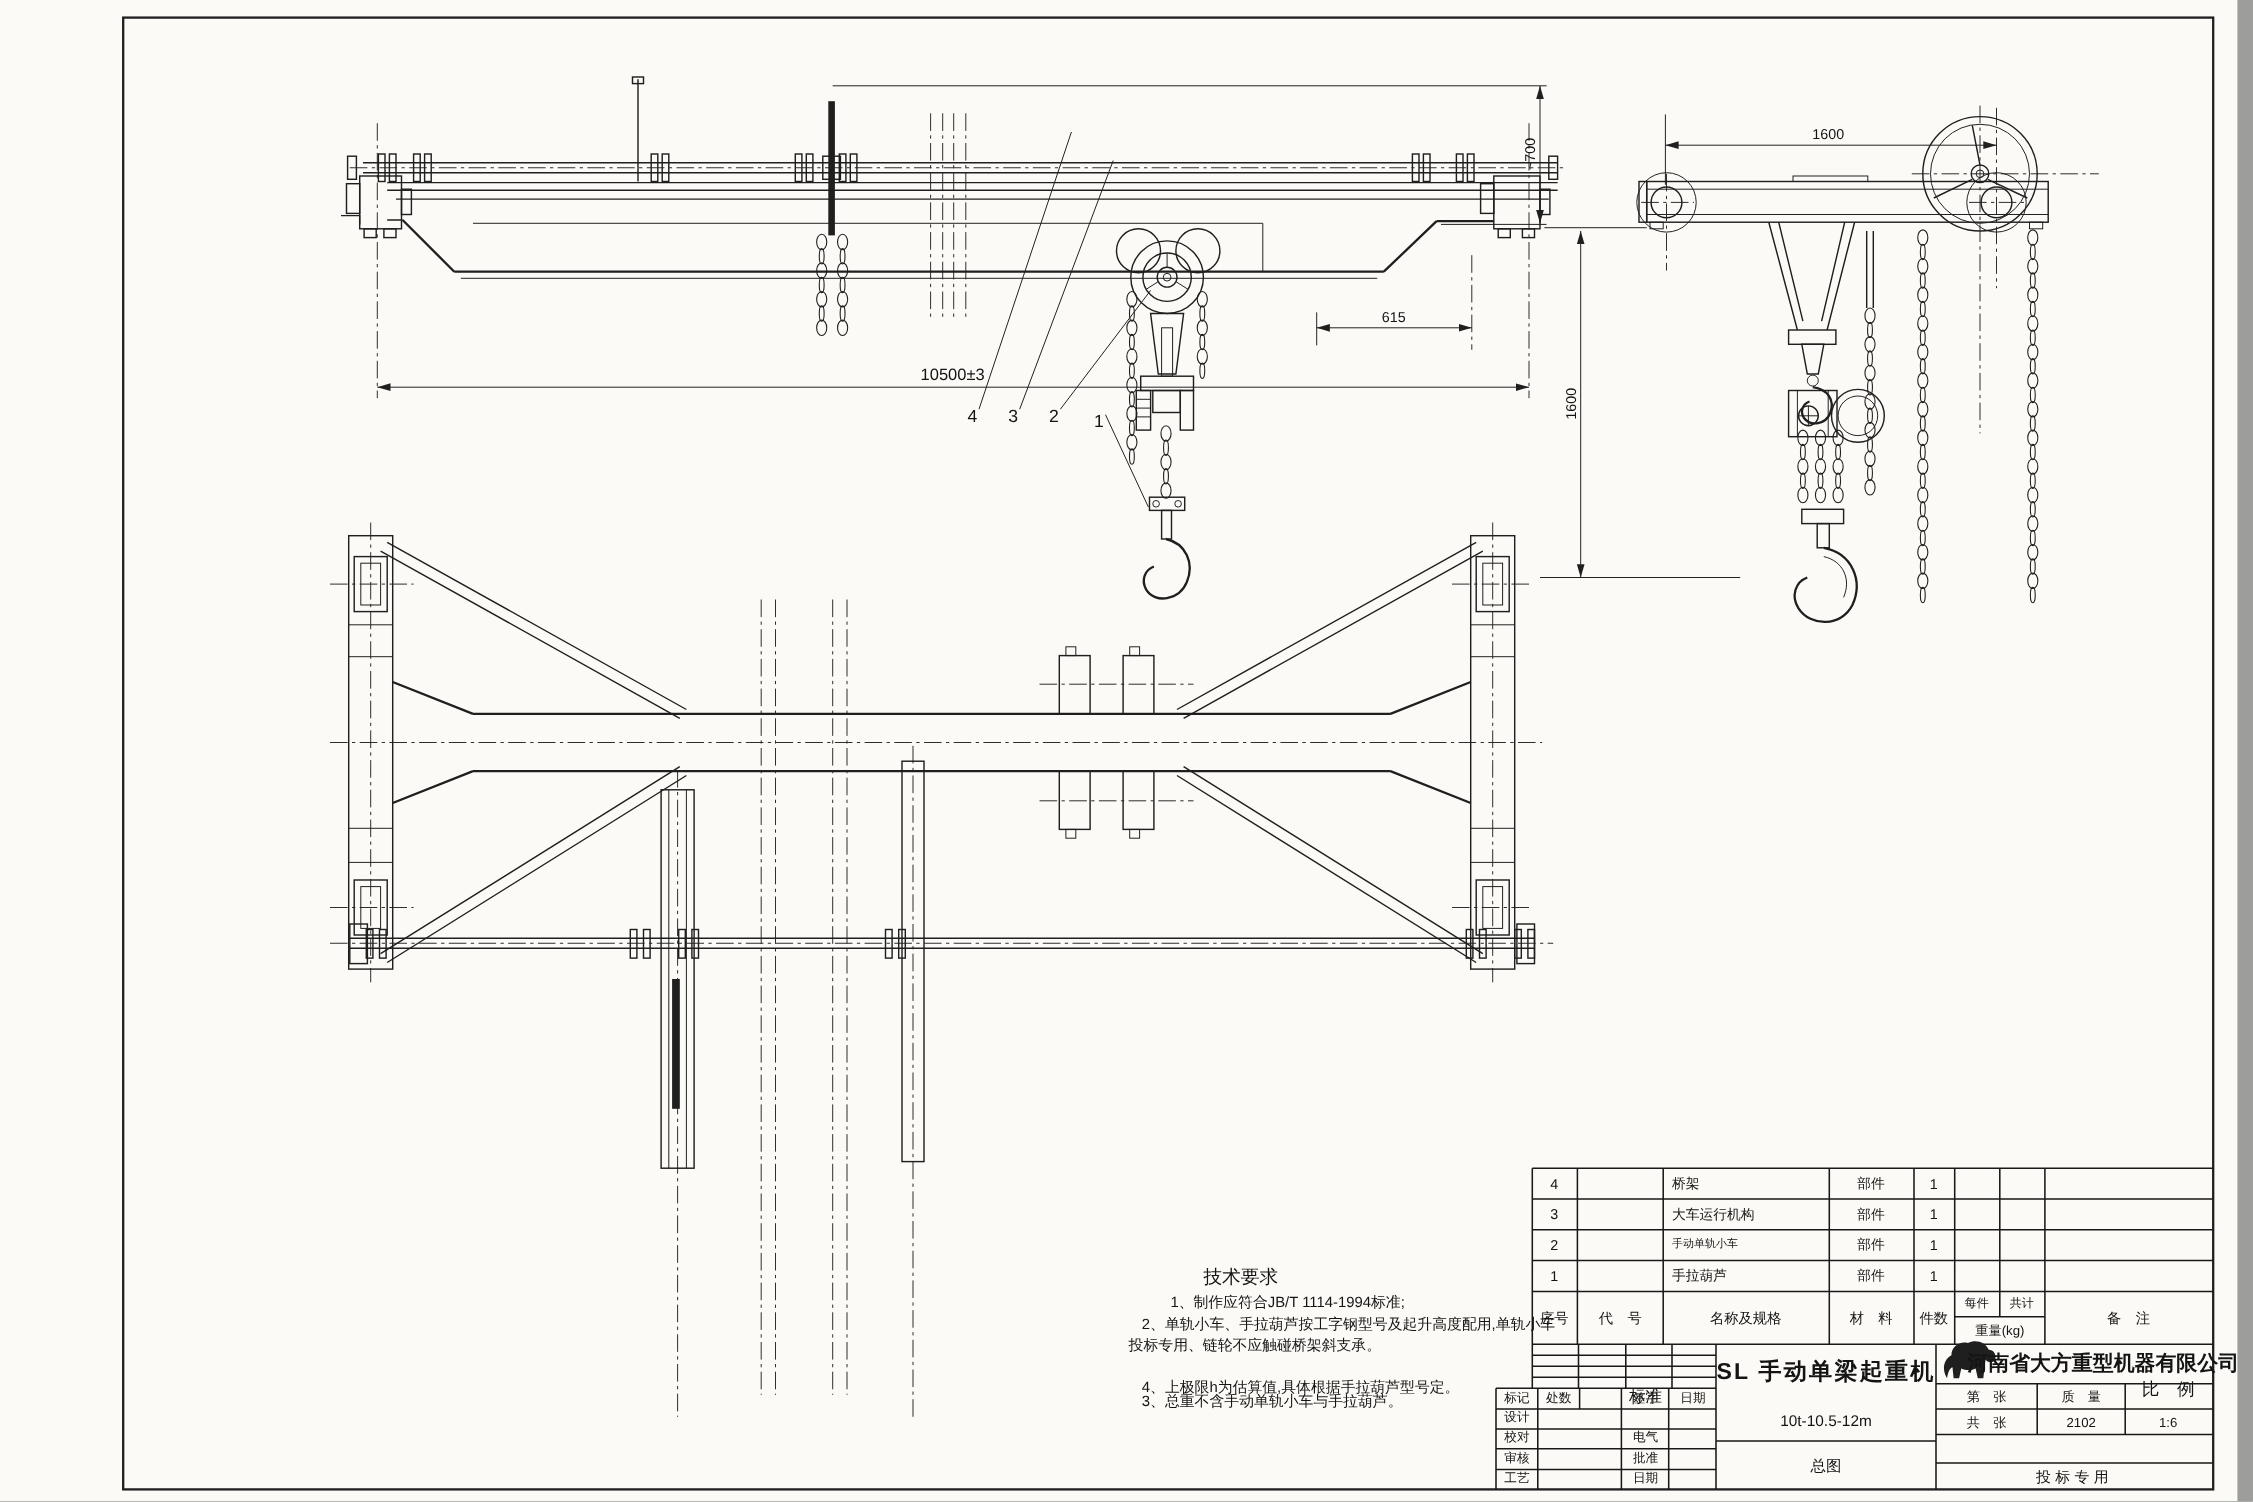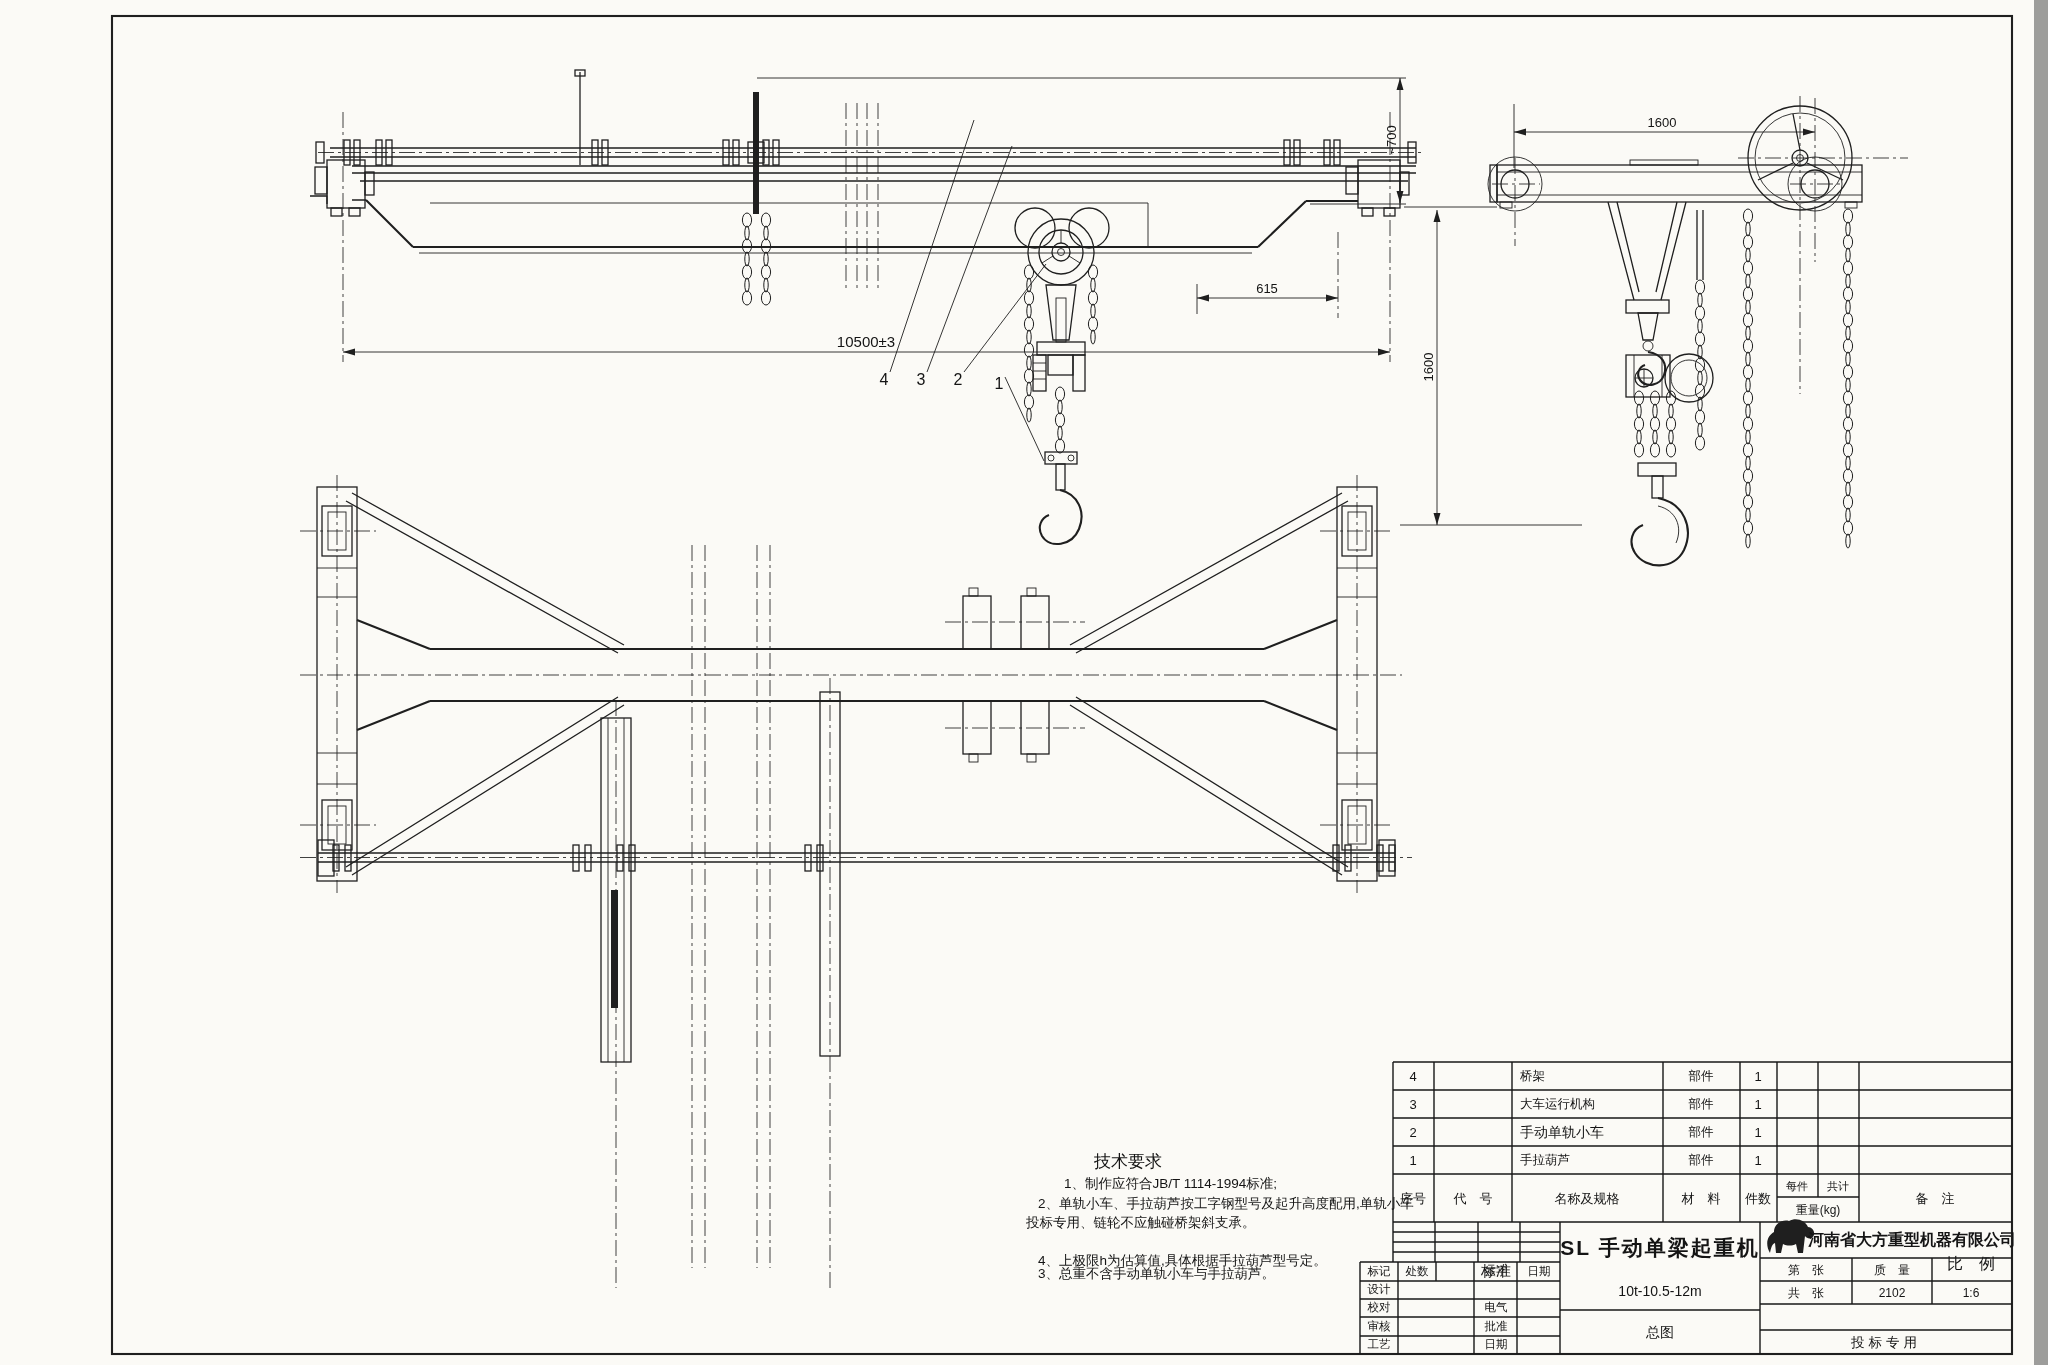--- a/index.html
+++ b/index.html
@@ -396,21 +396,21 @@
 
 <span class="t" style="left:1413px;top:1076px">4</span>
 <span class="tl" style="left:1520px;top:1076px;font-size:12.5px">桥架</span>
 <span class="t" style="left:1701px;top:1076px;font-size:12.5px">部件</span>
 <span class="t" style="left:1758px;top:1076px">1</span>
 <span class="t" style="left:1413px;top:1104px">3</span>
 <span class="tl" style="left:1520px;top:1104px;font-size:12.5px">大车运行机构</span>
 <span class="t" style="left:1701px;top:1104px;font-size:12.5px">部件</span>
 <span class="t" style="left:1758px;top:1104px">1</span>
 <span class="t" style="left:1413px;top:1132px">2</span>
-<span class="tl" style="left:1520px;top:1132px;font-size:14px">手动单轨小车</span>
+<span class="tl" style="left:1520px;top:1132px;font-size:10px">手动单轨小车</span>
 <span class="t" style="left:1701px;top:1132px;font-size:12.5px">部件</span>
 <span class="t" style="left:1758px;top:1132px">1</span>
 <span class="t" style="left:1413px;top:1160px">1</span>
 <span class="tl" style="left:1520px;top:1160px;font-size:12.5px">手拉葫芦</span>
 <span class="t" style="left:1701px;top:1160px;font-size:12.5px">部件</span>
 <span class="t" style="left:1758px;top:1160px">1</span>
 
 <span class="t" style="left:1413px;top:1198px">序号</span>
 <span class="t" style="left:1473px;top:1198px">代　号</span>
 <span class="t" style="left:1587px;top:1198px">名称及规格</span>
@@ -430,21 +430,21 @@
 <span class="t" style="left:1379px;top:1327px;font-size:11.5px">审核</span>
 <span class="t" style="left:1379px;top:1345px;font-size:11.5px">工艺</span>
 <span class="t" style="left:1496px;top:1270px;font-size:15px">标准</span>
 <span class="t" style="left:1496px;top:1308px;font-size:11.5px">电气</span>
 <span class="t" style="left:1496px;top:1327px;font-size:11.5px">批准</span>
 <span class="t" style="left:1496px;top:1345px;font-size:11.5px">日期</span>
 
 <span class="t b" style="left:1660px;top:1247px;font-size:21px;letter-spacing:2px">SL 手动单梁起重机</span>
 <span class="t" style="left:1660px;top:1291px;font-size:14px">10t-10.5-12m</span>
 <span class="t" style="left:1660px;top:1332px;font-size:14px">总图</span>
-<span class="t b" style="left:1912px;top:1240px;font-size:16px">河南省大方重型机器有限公司</span>
+<span class="t b" style="left:1912px;top:1240px;font-size:19px">河南省大方重型机器有限公司</span>
 <span class="t" style="left:1806px;top:1270px;font-size:12px">第　张</span>
 <span class="t" style="left:1892px;top:1270px;font-size:12px">质　量</span>
 <span class="t" style="left:1971px;top:1264px;font-size:16px">比　例</span>
 <span class="t" style="left:1806px;top:1293px;font-size:12px">共　张</span>
 <span class="t" style="left:1892px;top:1293px;font-size:12px">2102</span>
 <span class="t" style="left:1971px;top:1293px;font-size:12px">1:6</span>
 <span class="t" style="left:1886px;top:1343px;font-size:13.5px;letter-spacing:4px">投标专用</span>
 
 </div>
 </div>

